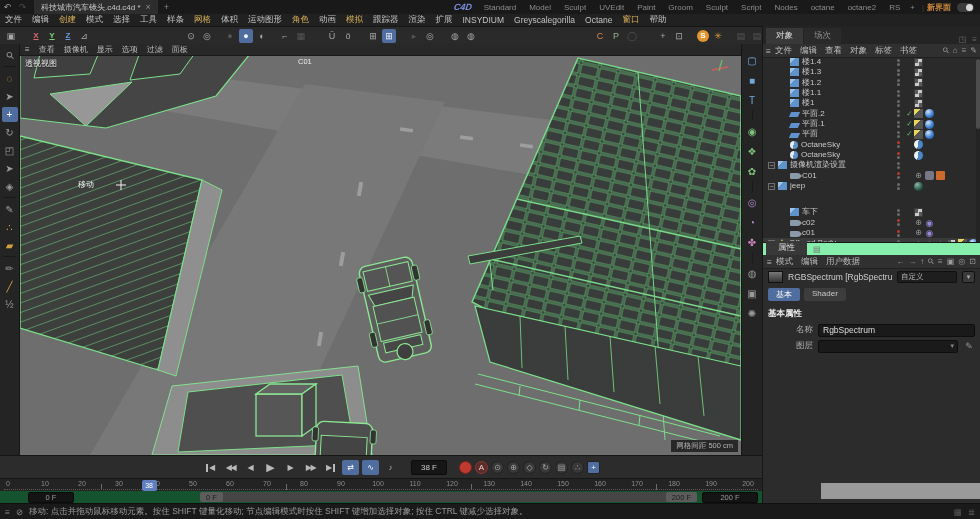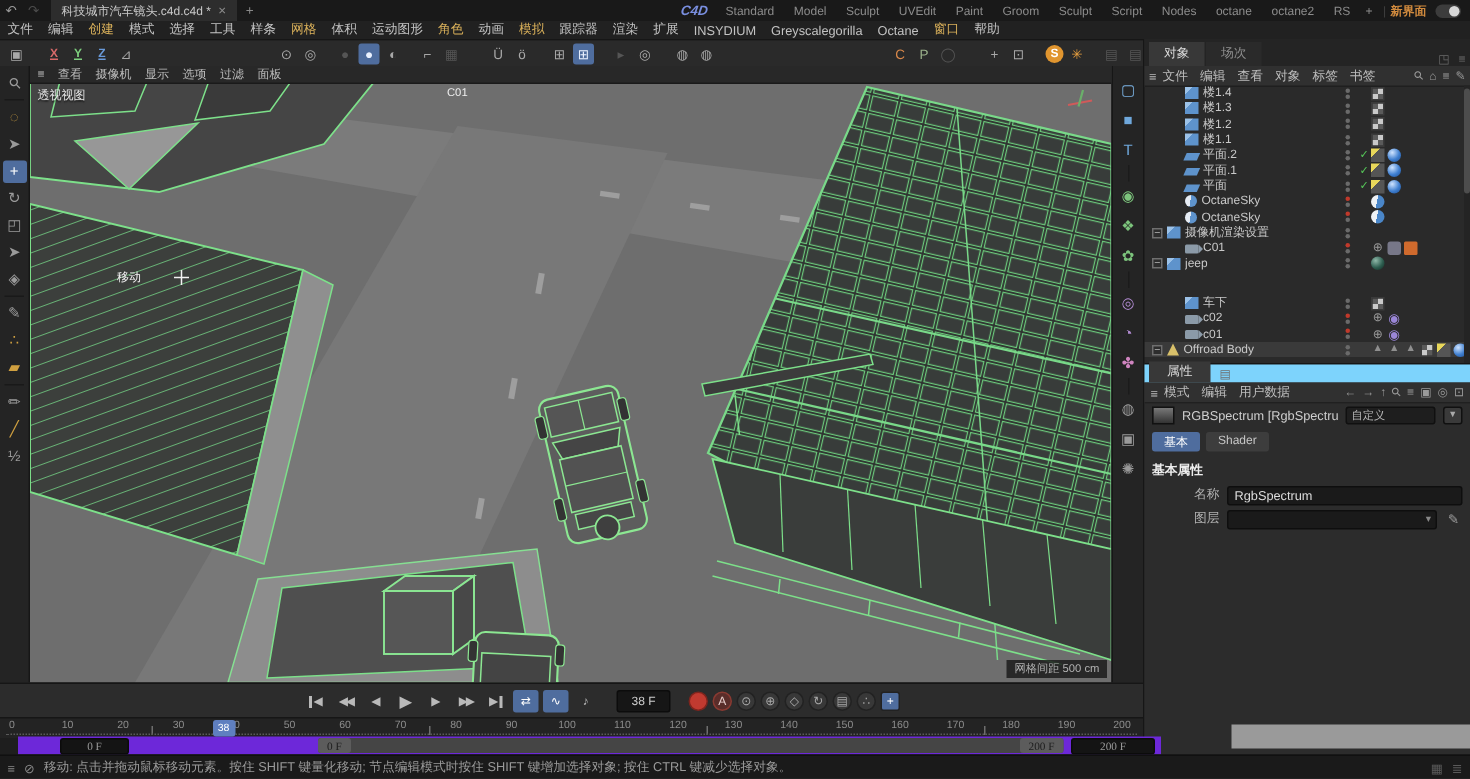--- a/index.html
+++ b/index.html
@@ -99,21 +99,21 @@
   .tag-eye{color:#9a86d8;font-size:9px;}
   .tag-target{color:#9a9a9a;}
   .tag-tri{color:#8f8f8f;font-size:7px;}
   .tag-cameratag{background:#778;border-radius:2px;}
   .tag-orange{background:#cf6a2d;border-radius:1px;}
   #om-scrollbar{position:absolute;right:0;top:31px;width:4px;height:186px;background:#242424;}
   #om-scrollbar i{position:absolute;left:0;top:2px;width:4px;height:70px;background:#4d4d4d;border-radius:2px;}
 
   
   #att{position:absolute;left:0;top:216px;right:0;bottom:0;background:#2c2c2c;border-top:1px solid #161616;}
-  #att-tabs{height:12px;display:flex;align-items:flex-end;background:#7dd3fc;padding-left:3px;}
+  #att-tabs{height:12px;display:flex;align-items:flex-end;background:#86efac;padding-left:3px;}
   .att-tab{padding:1px 12px;font-size:8.5px;background:#383838;color:#ddd;}
   .att-tab2{padding:1px 6px;font-size:8px;color:#6f6f6f;}
   #att-menubar{height:13px;display:flex;align-items:center;background:#303030;border-bottom:1px solid #202020;font-size:8.5px;color:#bdbdbd;padding:0 4px;}
   .atm{padding:0 4px;}
   #att-menubar .right{margin-left:auto;display:flex;gap:4px;color:#9a9a9a;font-size:8px;align-items:center;}
   #att-obj{height:16px;display:flex;align-items:center;gap:5px;padding:0 5px;}
   .shader-thumb{width:13px;height:10px;background:linear-gradient(#787878,#333);border:1px solid #111;flex:none;}
   #att-obj .title{flex:1;font-size:8.5px;color:#cfcfcf;white-space:nowrap;overflow:hidden;}
   #preset{width:52px;height:10px;background:#1e1e1e;border:1px solid #101010;border-radius:2px;font-size:7.5px;color:#b8b8b8;display:flex;align-items:center;padding:0 3px;}
   #preset-caret{width:11px;height:10px;background:#3a3a3a;border:1px solid #101010;border-radius:2px;font-size:6px;color:#aaa;display:flex;align-items:center;justify-content:center;}
@@ -142,21 +142,21 @@
   .rbtn.rec{background:#c03a30;border-color:#7e241d;}
   .rbtn.akey{color:#e8d0ce;background:#5a2d2a;border-color:#8a3a32;}
   .rbtn.on{background:#4f6d9e;border-radius:2px;color:#fff;}
 
   
   #ruler{left:0;top:478px;width:762px;height:13px;background:#232323;border-top:1px solid #161616;}
   #ruler::after{content:"";position:absolute;left:4px;right:4px;bottom:2px;border-bottom:1px dotted #5a5a5a;}
   .rnum{position:absolute;top:1px;font-size:7px;color:#8c8c8c;transform:translateX(-50%);}
   .rtick{position:absolute;bottom:2px;width:1px;height:6px;background:#6e6e6e;}
   #playhead{position:absolute;top:1px;width:15px;height:11px;background:#5f7fc0;border-radius:2px;color:#fff;font-size:7px;display:flex;align-items:center;justify-content:center;z-index:2;}
-  #rangebar{left:12px;top:491px;width:762px;height:12px;background:#6d28d9;font-family:Liberation Serif, serif;}
+  #rangebar{left:0;top:491px;width:762px;height:12px;background:#14532d;}
   .ffield{position:absolute;top:1px;height:9px;background:#141414;border:1px solid #0b0b0b;border-radius:2px;color:#9a9a9a;font-size:7.5px;display:flex;align-items:center;justify-content:center;}
   #range-track{position:absolute;left:200px;top:1px;width:497px;height:10px;background:#454545;border-radius:2px;display:flex;justify-content:space-between;}
   .rcap{height:10px;background:#5c5c5c;color:#1d1d1d;font-size:7.5px;display:flex;align-items:center;justify-content:center;border-radius:2px;padding:0 6px;}
 
   
   #statusbar{left:0;top:503px;width:980px;height:16px;background:#1a1a1a;border-top:1px solid #101010;display:flex;align-items:center;font-size:8.5px;color:#9a9a9a;padding:0 5px;box-sizing:border-box;}
   #statusbar .ic{margin-right:6px;color:#8a8a8a;}
   #statusbar .right{margin-left:auto;display:flex;gap:6px;color:#5a5a5a;}
 </style>
 </head>
@@ -478,20 +478,32 @@
             <span class="chk"></span>
             <span class="tags">
               <span class="tag tag-texture"></span>
             </span>
           </span>
         </div>
         <div class="om-row" style="padding-left: 17px;">
           <span class="exp none"></span>
           <span class="oi oi-cube"></span>
           <span class="oname">楼1.1</span>
+          <span class="orow-right">
+            <span class="dots"></span>
+            <span class="chk"></span>
+            <span class="tags">
+              <span class="tag tag-texture"></span>
+            </span>
+          </span>
+        </div>
+        <div class="om-row" style="padding-left: 17px;">
+          <span class="exp none"></span>
+          <span class="oi oi-cube"></span>
+          <span class="oname">楼1</span>
           <span class="orow-right">
             <span class="dots"></span>
             <span class="chk"></span>
             <span class="tags">
               <span class="tag tag-texture"></span>
             </span>
           </span>
         </div>
         <div class="om-row" style="padding-left: 17px;">
           <span class="exp none"></span>

